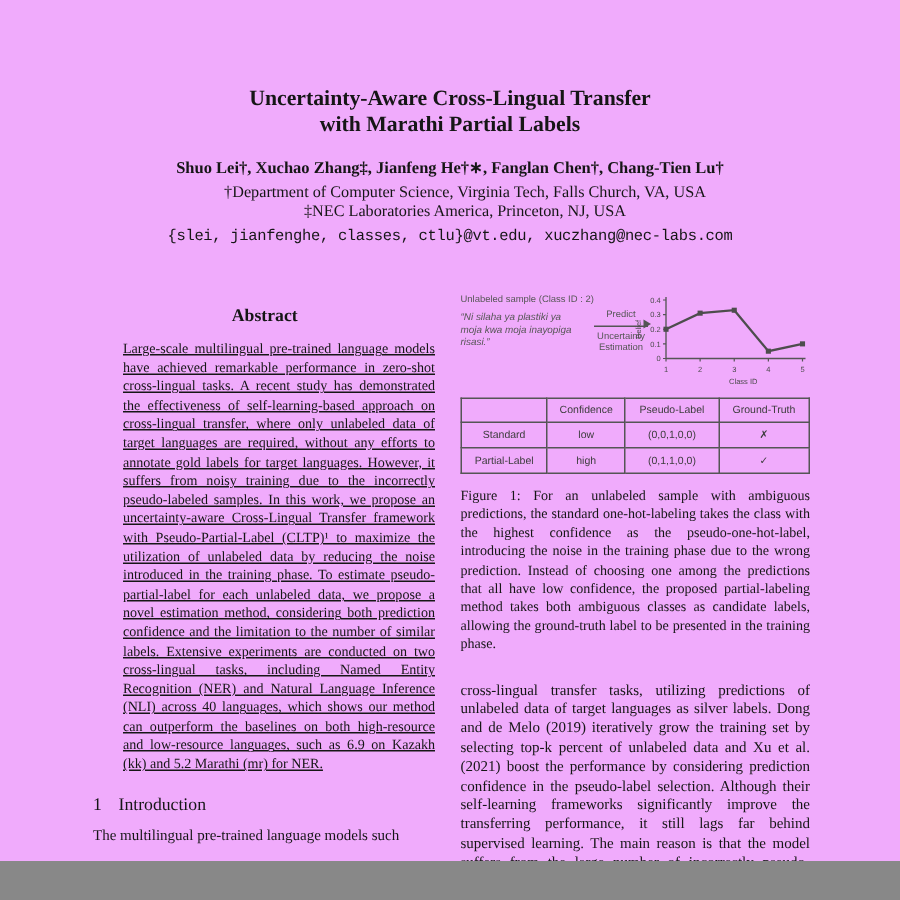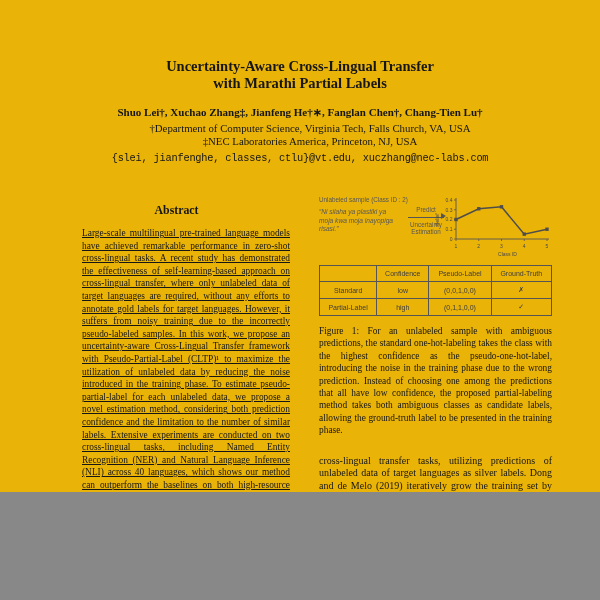--- a/index.html
+++ b/index.html
@@ -1,30 +1,30 @@
 <!DOCTYPE html>
 <html><head>
 <meta charset="utf-8">
 <style>
   * { margin:0; padding:0; box-sizing:border-box; }
   html,body { background:#888; }
   .page {
-    position:relative; width:600px; height:492px; margin:0 auto;
-    background:#eab308; color:#161616; overflow:hidden;
+    position:relative; width:600px; height:574px; margin:0 auto;
+    background:#f0abfc; color:#161616; overflow:hidden;
     font-family:"Liberation Serif", serif;
   }
   
   .hdr { padding-top:58px; text-align:center; }
   .title { font-size:14.5px; font-weight:bold; line-height:17px; }
   .authors { margin-top:14px; font-size:11px; font-weight:bold; line-height:13px; }
   .affil { margin-top:3px; font-size:10.8px; line-height:13px;padding-left:20px; }
   .affil + .affil { margin-top:0; }
   .emails { margin-top:4px; font-size:10.3px; font-family:"Liberation Mono", monospace; letter-spacing:-0.2px; }
   
-  .cols { display:flex; gap:28px; padding:0 58px 0 62px; margin-top:31px; }
+  .cols { display:flex; gap:16px; padding:0 58px 0 62px; margin-top:31px; }
   .col-left  { width:229px; flex:none; }
   .col-right { width:233px; flex:none; }
   
   .abs-head { margin:8px 0 9px; text-align:center; font-size:11.8px; font-weight:bold; }
   .abs-body {
     padding-left:20px; padding-right:1px;
     font-size:9.4px; line-height:12.6px; text-align:justify;text-decoration:underline;
   }
   .sec-head { margin-top:12px; font-size:11.8px; font-weight:normal; }
   .sec-head .num { display:inline-block; width:17px; }

